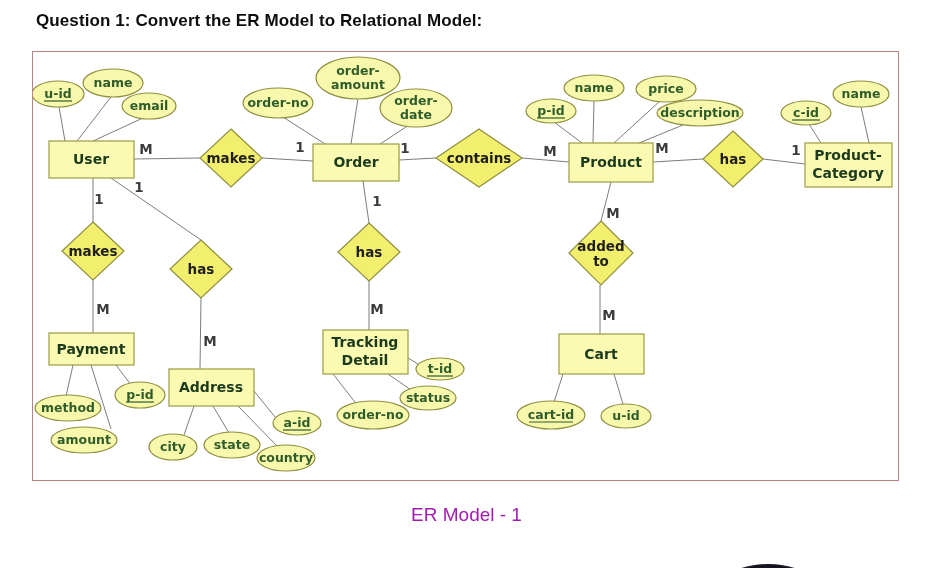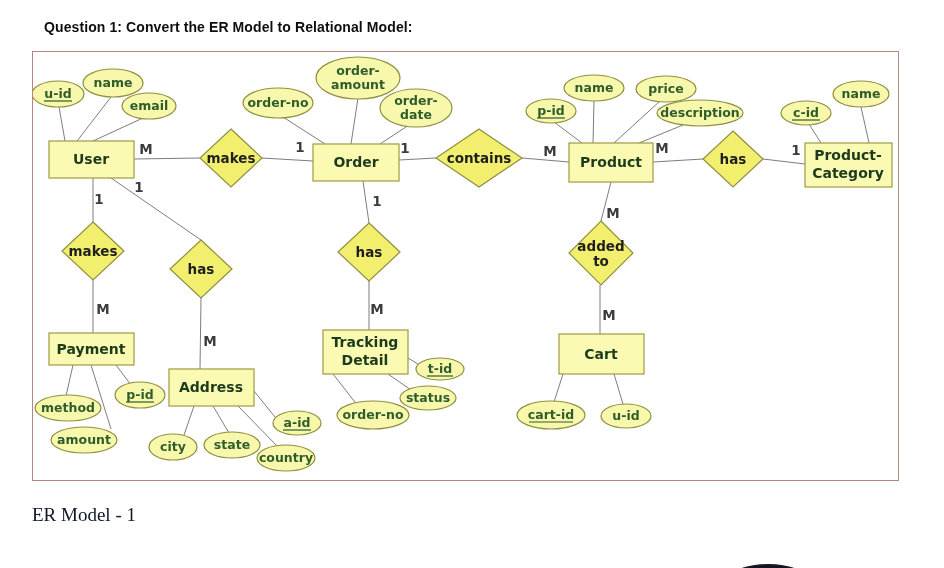--- a/index.html
+++ b/index.html
@@ -1,32 +1,32 @@
 <!DOCTYPE html>
 <html><head>
 <meta charset="utf-8">
 <style>
   html,body{margin:0;padding:0;}
   body{
     width:944px;height:568px;position:relative;overflow:hidden;
     background:#ffffff;font-family:"DejaVu Sans",sans-serif;
   }
   .title{
-    position:absolute;left:33px;top:8px;margin:11px;
+    position:absolute;left:33px;top:8px;margin:3px;
     font-family:"Liberation Sans",sans-serif;
-    font-size:14px;font-weight:700;color:#0e0e0e;letter-spacing:.1px;
+    font-size:17px;font-weight:700;color:#0e0e0e;letter-spacing:.1px;
   }
   .frame{
     position:absolute;left:32px;top:51px;width:867px;height:430px;
     border:1.5px solid #b98383;background:#ffffff;box-sizing:border-box;
   }
   .caption{
     position:absolute;left:32px;top:504px;width:869px;
-    text-align:left;font-family:Liberation Serif, serif;
-    font-size:19px;color:#0f172a;
+    text-align:center;font-family:Liberation Sans, sans-serif;
+    font-size:19px;color:#a21caf;
   }
   .logo-arc{
     position:absolute;left:729px;top:564px;width:78px;height:30px;
     background:#161622;border-radius:50%;
   }
   
   svg{display:block;}
   .ent{fill:#fafab2;stroke:#9b9b43;stroke-width:1.2;}
   .dia{fill:#f2ee6e;stroke:#8f8f3f;stroke-width:1.2;}
   .att{fill:#f8f8ac;stroke:#8f8f3f;stroke-width:1.2;}

